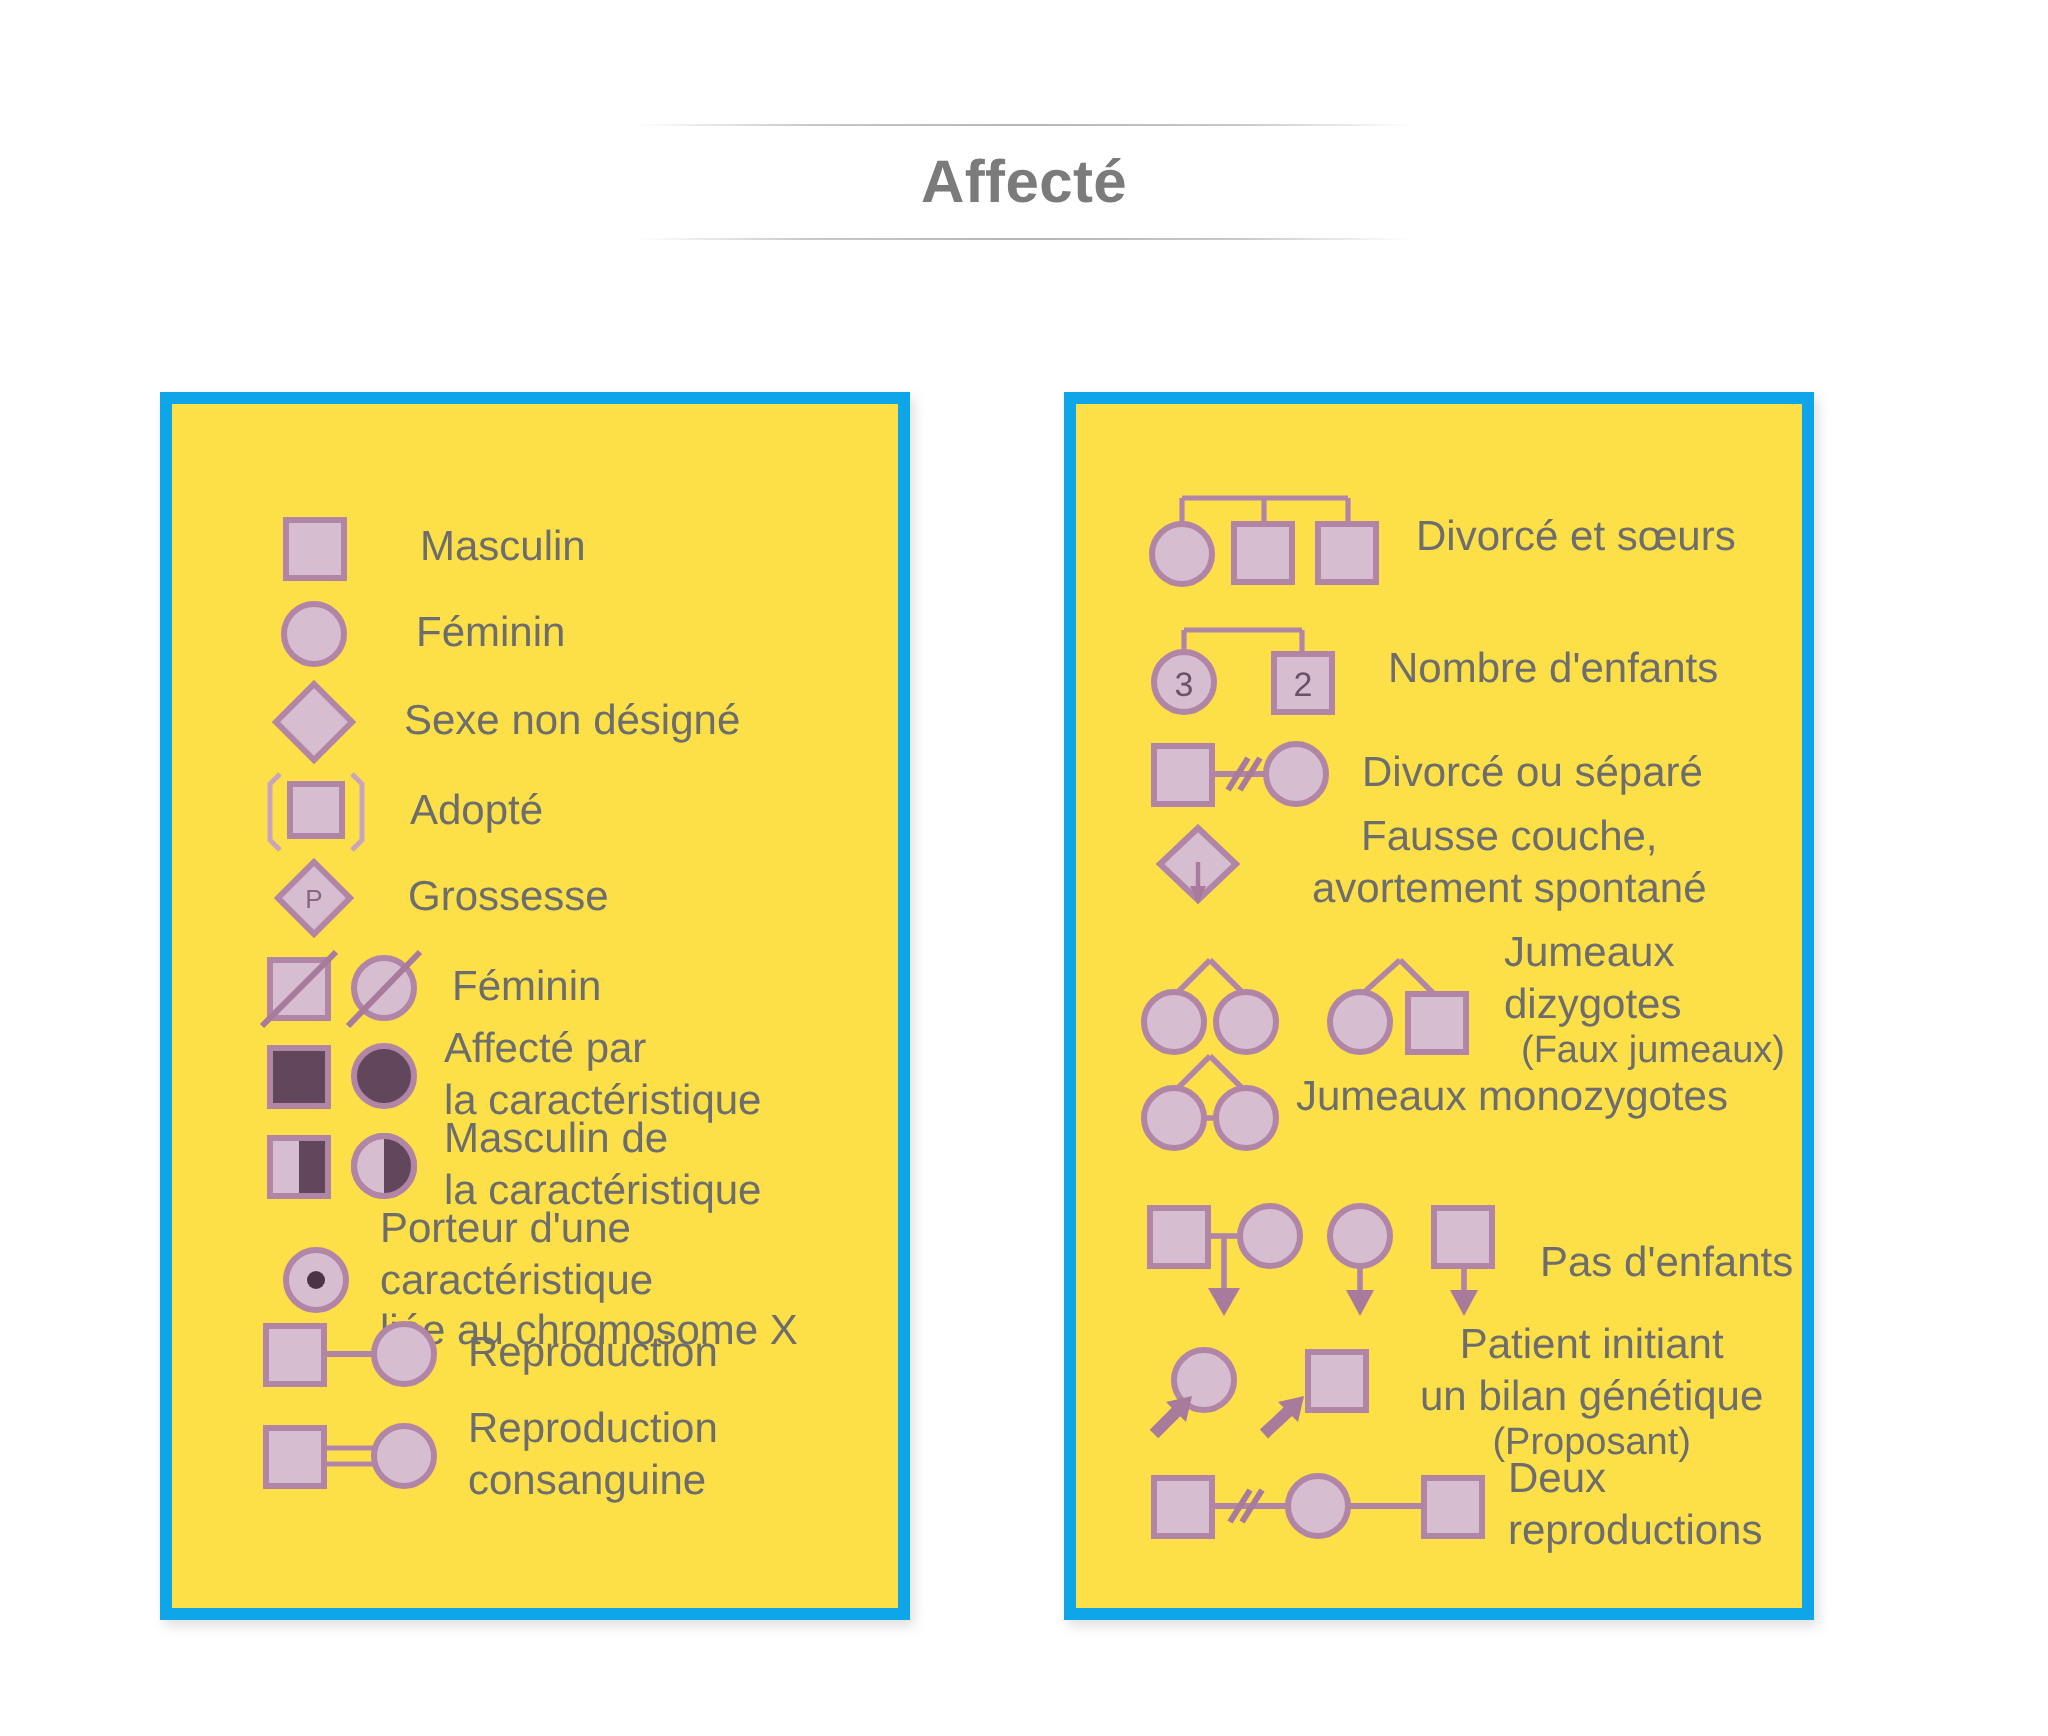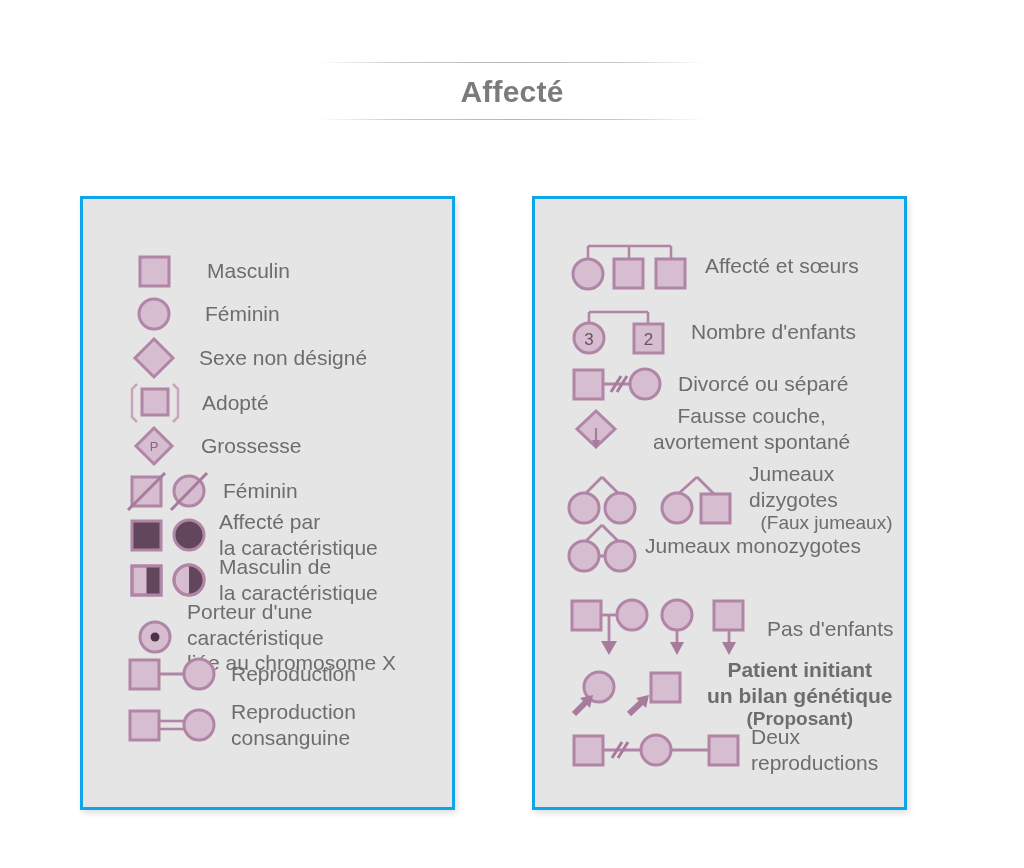--- a/index.html
+++ b/index.html
@@ -37,22 +37,22 @@
     font-weight: bold;
     color: #7b7b7b;
     letter-spacing: 0.2px;
     padding: 14px 0 12px 0;
     line-height: 1;
   }
 
   
   .panel {
     position: absolute;
-    background: #e5e5e5;
-    border: 3px solid #0ea5e9;
+    background: #fde047;
+    border: 6px solid #0ea5e9;
     box-shadow: 2px 3px 6px rgba(0,0,0,0.13);
     box-sizing: border-box;
   }
   #panel-left  { left: 80px;  top: 196px; width: 375px; height: 614px; }
   #panel-right { left: 532px; top: 196px; width: 375px; height: 614px; }
 
   .row {
     position: absolute;
     display: flex;
     align-items: center;
@@ -217,21 +217,21 @@
       <svg width="120" height="58" viewBox="0 0 120 58">
         <line x1="21" y1="9" x2="104" y2="9" stroke="#b085a5" stroke-width="2.6"></line>
         <line x1="21" y1="9" x2="21" y2="22" stroke="#b085a5" stroke-width="2.6"></line>
         <line x1="62" y1="9" x2="62" y2="22" stroke="#b085a5" stroke-width="2.6"></line>
         <line x1="104" y1="9" x2="104" y2="22" stroke="#b085a5" stroke-width="2.6"></line>
         <circle cx="21" cy="37" r="15" fill="#d7bdd0" stroke="#b085a5" stroke-width="3"></circle>
         <rect x="47" y="22" width="29" height="29" fill="#d7bdd0" stroke="#b085a5" stroke-width="3"></rect>
         <rect x="89" y="22" width="29" height="29" fill="#d7bdd0" stroke="#b085a5" stroke-width="3"></rect>
       </svg>
     </div>
-    <div class="label" style="margin-left:18px;">Affecté et sœurs</div>
+    <div class="label" style="margin-left:18px;">Divorcé et sœurs</div>
   </div>
 
   <div class="row" style="left:32px; top:105px;">
     <div class="glyph">
       <svg width="110" height="56" viewBox="0 0 110 56">
         <line x1="22" y1="8" x2="81" y2="8" stroke="#b085a5" stroke-width="2.6"></line>
         <line x1="22" y1="8" x2="22" y2="20" stroke="#b085a5" stroke-width="2.6"></line>
         <line x1="81" y1="8" x2="81" y2="20" stroke="#b085a5" stroke-width="2.6"></line>
         <circle cx="22" cy="34" r="15" fill="#d7bdd0" stroke="#b085a5" stroke-width="3"></circle>
         <text x="22" y="41" text-anchor="middle" font-family="Liberation Sans, sans-serif" font-size="17" fill="#6d5166">3</text>
@@ -337,21 +337,21 @@
           <polygon points="26,30 13,33 23,43" fill="#a87a9c"></polygon>
         </g>
 
         <rect x="84" y="8" width="29" height="29" fill="#d7bdd0" stroke="#b085a5" stroke-width="3"></rect>
         <g>
           <line x1="62" y1="49" x2="78" y2="34" stroke="#a87a9c" stroke-width="6"></line>
           <polygon points="82,30 69,33 79,43" fill="#a87a9c"></polygon>
         </g>
       </svg>
     </div>
-    <div style="margin-left:10px;font-weight:bold;">
+    <div style="margin-left:10px;">
       <div class="label center">Patient initiant
 un bilan génétique</div>
       <div class="label sub center">(Proposant)</div>
     </div>
   </div>
 
   <div class="row" style="left:36px; top:525px;">
     <div class="glyph">
       <svg width="170" height="40" viewBox="0 0 170 40">
         <line x1="31" y1="20" x2="71" y2="20" stroke="#b085a5" stroke-width="3"></line>

